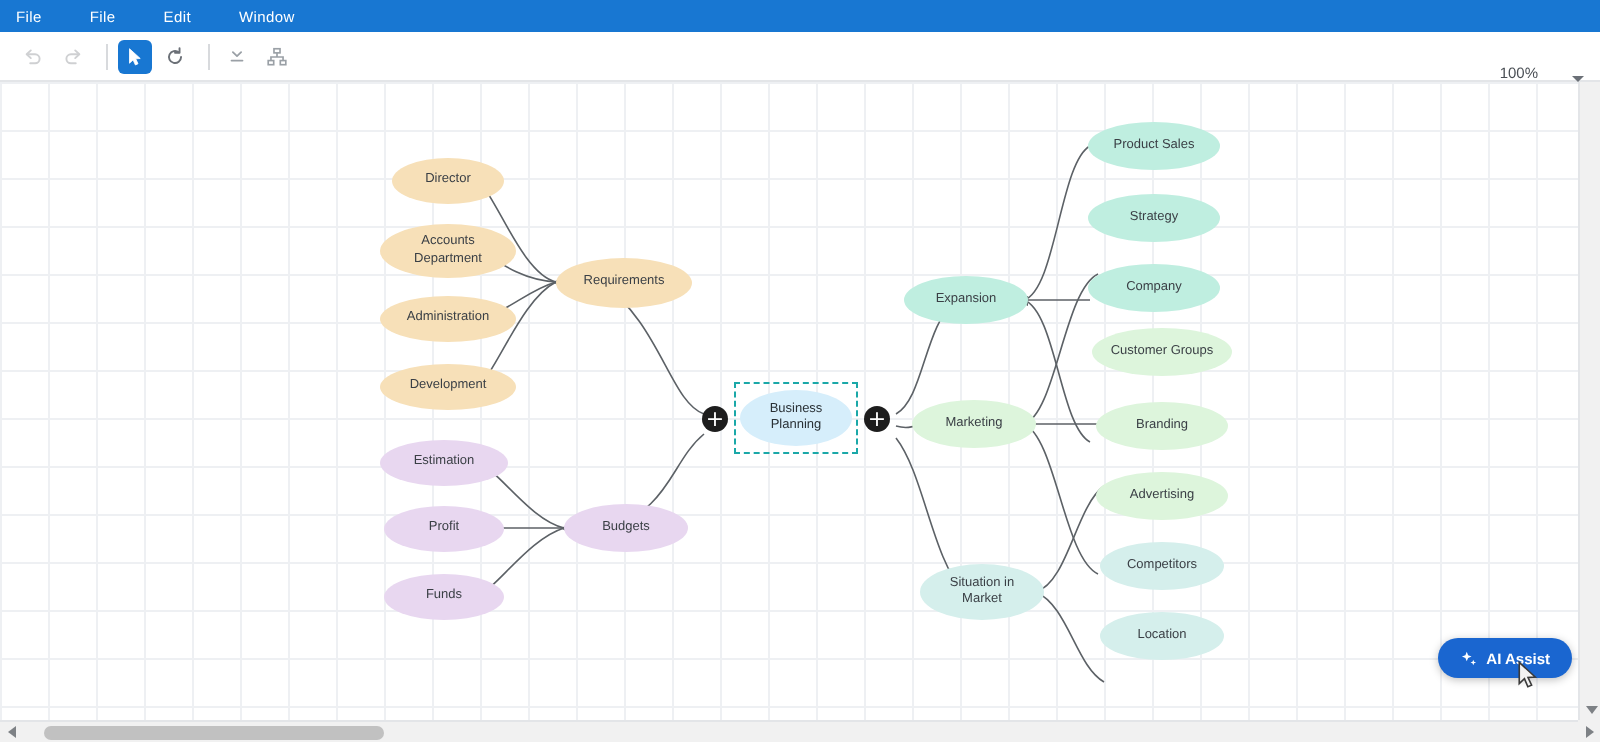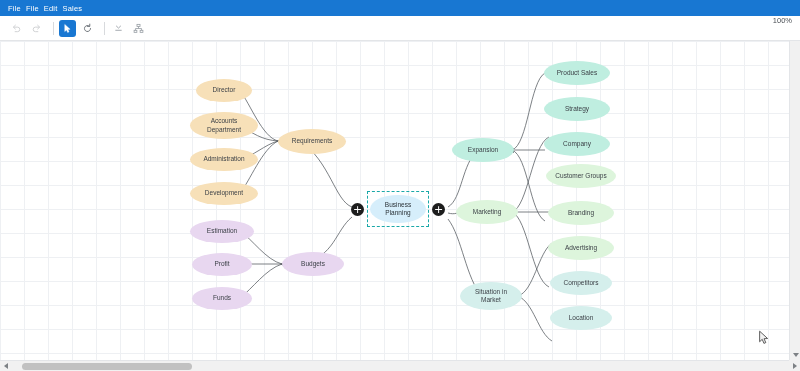--- a/index.html
+++ b/index.html
@@ -6,21 +6,21 @@
   html, body {
     width: 800px; height: 371px;
     font-family: "Liberation Sans", sans-serif;
     overflow: hidden; background: #ffffff;
   }
   #app { position: relative; width: 800px; height: 371px; }
 
   
   .menubar {
     height: 16px; background: #1877d2; display: flex; align-items: center;
-    padding-left: 8px; gap: 5px;
+    padding-left: 8px; gap: 24px;
   }
   .menu-item {
     color: #ffffff; font-size: 7.5px; letter-spacing: .2px;
     cursor: default; white-space: nowrap;
   }
 
   
   .toolbar {
     height: 25px; background: #ffffff; border-bottom: 1px solid #e3e5e8;
     display: flex; align-items: center; padding: 0 8px; position: relative;
@@ -30,21 +30,21 @@
     justify-content: center; border-radius: 3px; margin-right: 3px;
     cursor: pointer;
   }
   .tb-btn.disabled { opacity: .32; cursor: default; }
   .tb-btn.active { background: #1877d2; }
   .tb-sep {
     width: 1px; height: 13px; background: #d8dadd; margin: 0 5px;
   }
   .zoom-ctl {
     position: absolute; right: 8px; top: 0; height: 25px;
-    display: flex; align-items: flex-end; gap: 17px; cursor: pointer; flex-direction: column;
+    display: flex; align-items: flex-end; gap: 17px; cursor: pointer;
   }
   .zoom-val { font-size: 7.5px; color: #4a4f55; }
   .caret {
     width: 0; height: 0; border-left: 3px solid transparent;
     border-right: 3px solid transparent; border-top: 3.5px solid #6b7077;
   }
 
   
   .canvas-wrap {
     position: absolute; top: 41px; left: 0; width: 800px; height: 320px;
@@ -116,21 +116,21 @@
 </style>
 </head>
 <body>
 
 <div id="app">
 
   <div class="menubar">
     <div class="menu-item">File</div>
     <div class="menu-item">File</div>
     <div class="menu-item">Edit</div>
-    <div class="menu-item">Sales</div>
+    <div class="menu-item">Window</div>
   </div>
 
   <div class="toolbar">
 
     <div class="tb-btn disabled">
       <svg width="11" height="11" viewBox="0 0 16 16">
         <path d="M4 6 H9.5 a3.3 3.3 0 0 1 0 6.6 H6" fill="none" stroke="#6b7077" stroke-width="1.4" stroke-linecap="round"></path>
         <path d="M6.4 3.2 L3.4 6 L6.4 8.8" fill="none" stroke="#6b7077" stroke-width="1.4" stroke-linecap="round" stroke-linejoin="round"></path>
       </svg>
     </div>
@@ -254,20 +254,27 @@
     <div class="node" style="left:550px; top:230px; width:62px; height:24px; background:#d5efec;">Competitors</div>
     <div class="node" style="left:550px; top:265px; width:62px; height:24px; background:#d5efec;">Location</div>
 
     <div class="node root" style="left:370px; top:154px; width:56px; height:28px;">Business
 Planning</div>
     <div class="sel-box" style="left:367px; top:150px; width:62px; height:36px;"></div>
 
     <div class="expander" style="left:351px; top:162px;">+</div>
     <div class="expander" style="left:432px; top:162px;">+</div>
 
+    <div class="ai-btn">
+      <svg width="9" height="9" viewBox="0 0 16 16">
+        <path d="M6 1.5 L7.2 4.6 L10.3 5.8 L7.2 7 L6 10.1 L4.8 7 L1.7 5.8 L4.8 4.6 Z" fill="#ffffff"></path>
+        <path d="M11.8 8.6 L12.5 10.4 L14.3 11.1 L12.5 11.8 L11.8 13.6 L11.1 11.8 L9.3 11.1 L11.1 10.4 Z" fill="#ffffff"></path>
+      </svg>
+      <span class="lbl">AI Assist</span>
+    </div>
 
     <svg class="cursor-ptr" width="13" height="17" viewBox="0 0 16 20">
       <path d="M2 1 L2 14 L5.2 11 L7.3 16 L9.6 15 L7.4 10.3 L11.8 10 Z" fill="#f2f2f2" stroke="#3a3a3a" stroke-width="1"></path>
     </svg>
   </div>
 
   <div class="hscroll">
     <div class="arrow-btn">
       <span class="ar ar-l"></span>
     </div>

